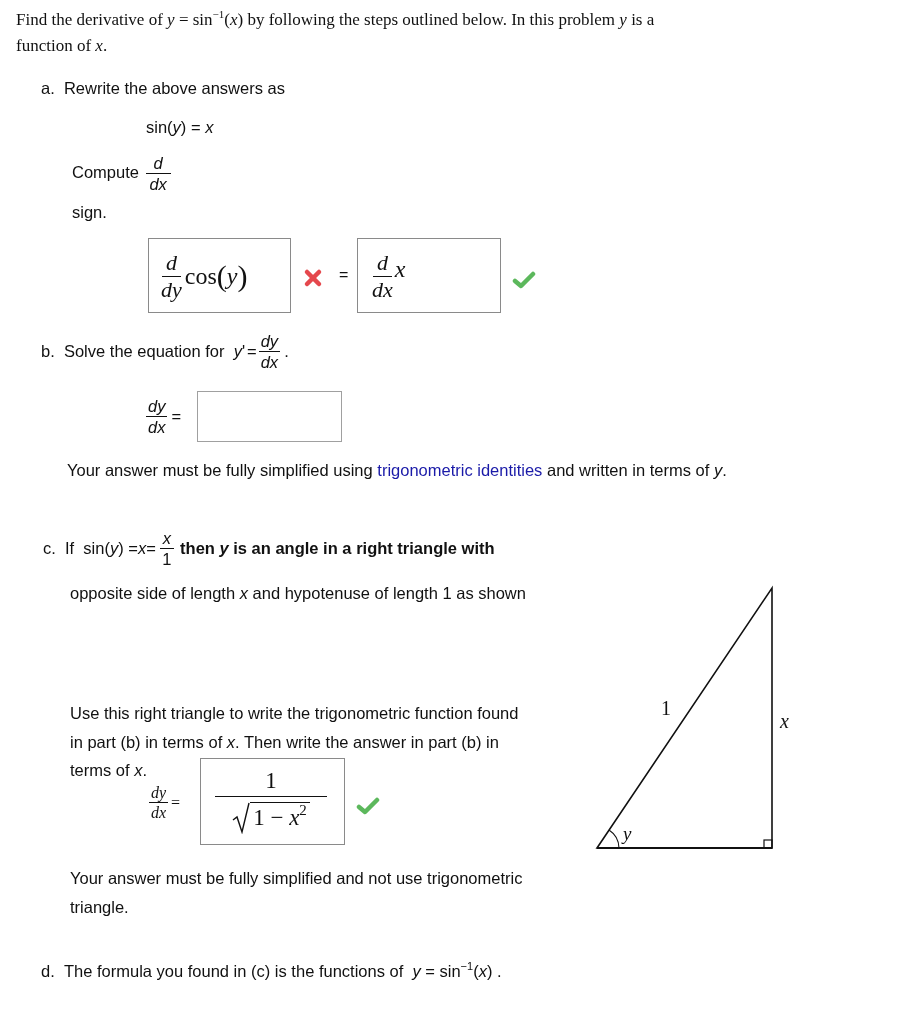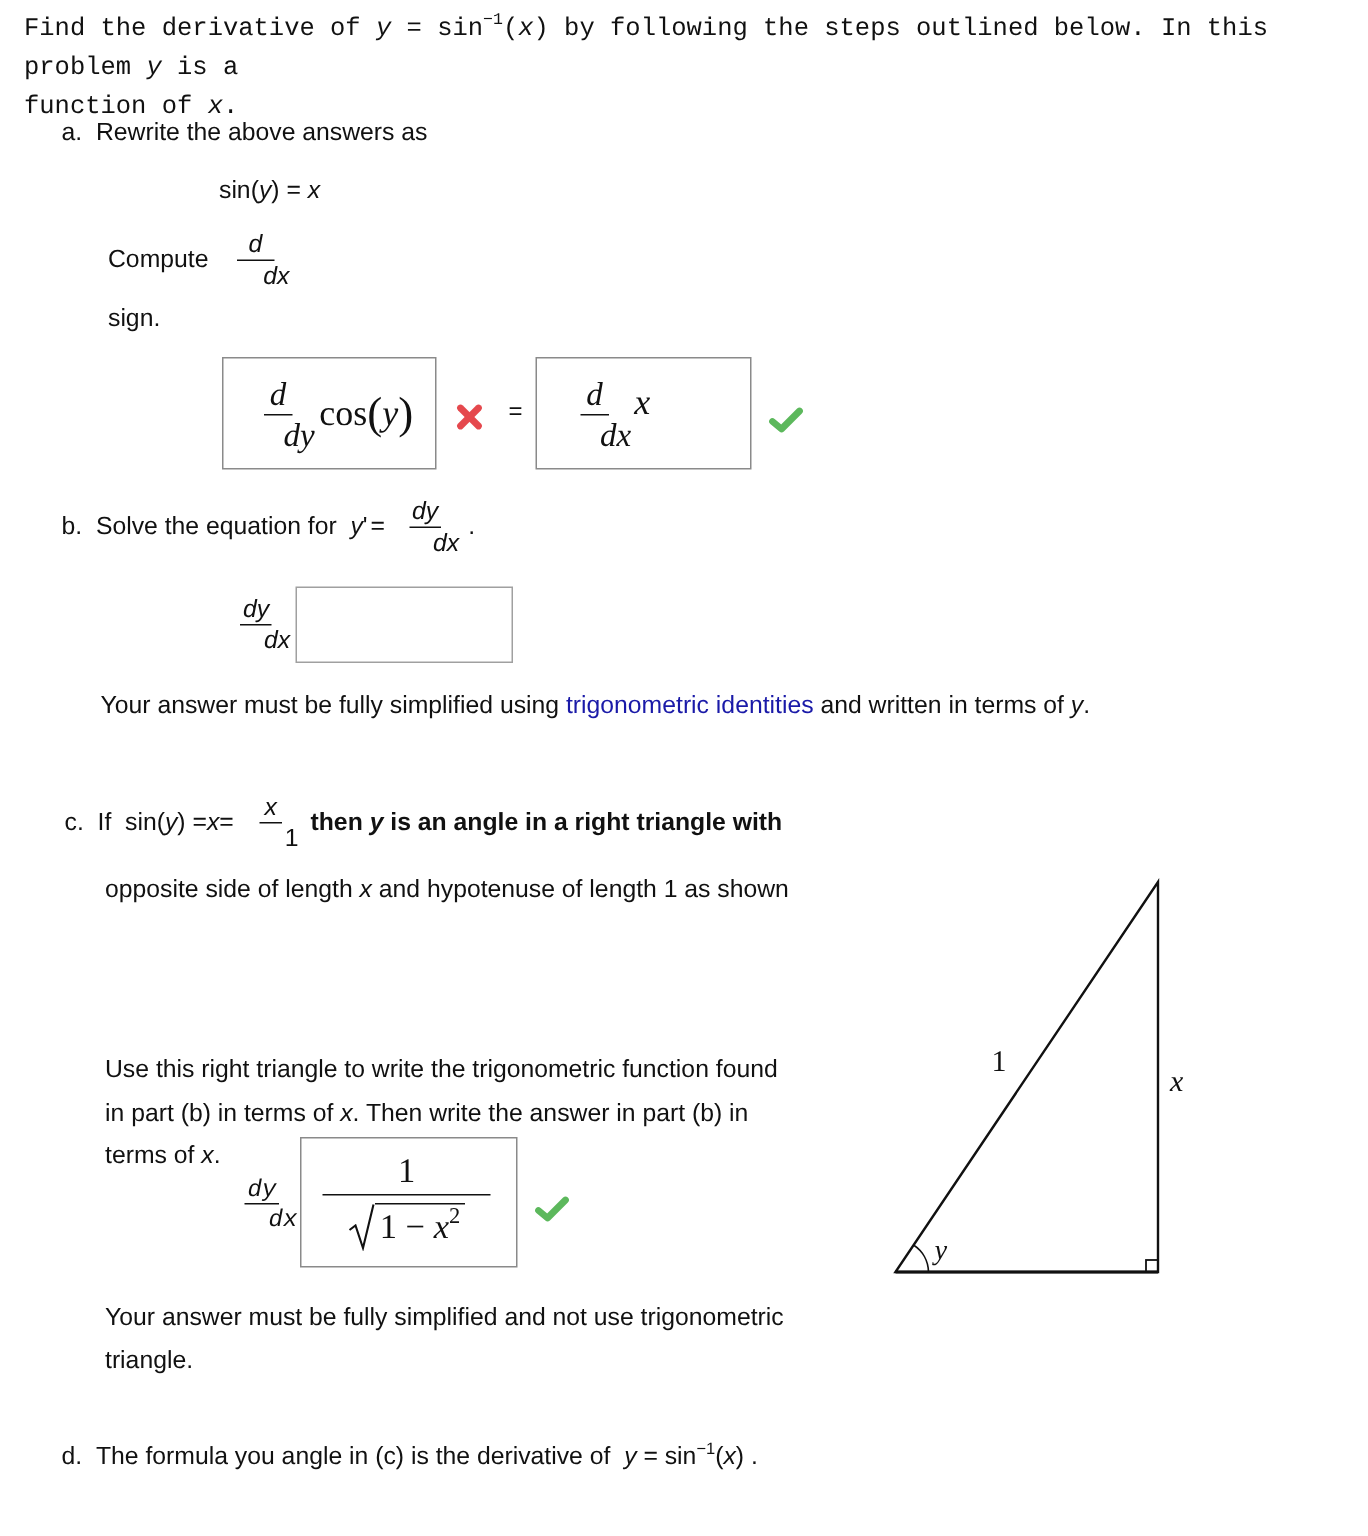--- a/index.html
+++ b/index.html
@@ -1,25 +1,25 @@
 <!DOCTYPE html>
 <html><head>
   <meta charset="utf-8">
   <style>
     html, body { margin: 0; padding: 0; background: #ffffff; }
     body { width: 912px; height: 1024px; position: relative; overflow: hidden; color: #111; font-family: "Liberation Sans", sans-serif; }
     .abs { position: absolute; }
-    .verd { font-family: Liberation Mono, monospace; font-size: 17px; color: #111; }
+    .verd { font-family: Liberation Serif, serif; font-size: 17px; color: #111; }
     .arial { font-family: "Liberation Sans", sans-serif; font-size: 16.5px; color: #111; }
     .it { font-style: italic; }
     .serif { font-family: "Liberation Serif", "DejaVu Serif", serif; }
     sup { font-size: 11px; vertical-align: 7px; line-height: 0; }
     .frac { display: inline-flex; flex-direction: column; align-items: center; vertical-align: middle; line-height: 1; }
     .frac .num { display: block; padding: 0 2px 1px 2px; border-bottom: 1.3px solid #111; }
-    .frac .den { display: block; padding: 2px 2px 0 2px; margin-left: 28px; }
+    .frac .den { display: block; padding: 2px 2px 0 2px; }
     .box { position: absolute; border: 1px solid #a8a8a8; background: #fff; box-sizing: border-box; }
     .box.input { cursor: text; }
     .mark { position: absolute; }
     .link { color: #1a1aa8; text-decoration: none; }
     .mathserif { font-family: "Liberation Serif", "DejaVu Serif", serif; font-size: 22px; color: #111; }
   </style>
 </head>
 <body>
 
 <div class="abs verd" style="left:16px; top:7px; width:890px; line-height:26px;">
@@ -162,14 +162,14 @@
     <line x1="7" y1="268" x2="182" y2="268" stroke="#111" stroke-width="2"></line>
     <rect x="174" y="260" width="8" height="8" fill="none" stroke="#111" stroke-width="1.2"></rect>
     <path d="M 29 268 A 22 22 0 0 0 19 250" fill="none" stroke="#111" stroke-width="1.1"></path>
   </svg>
   <div class="abs serif" style="left:71px; top:117px; font-size:20px;">1</div>
   <div class="abs serif it" style="left:190px; top:130px; font-size:20px;">x</div>
   <div class="abs serif it" style="left:33px; top:243px; font-size:19px;">y</div>
 </div>
 
 <div class="abs arial" style="left:41px; top:962px; white-space:nowrap;">
-  <span>d.</span>&nbsp;&nbsp;<span>The formula you angle in (c) is the derivative of</span>&nbsp;&nbsp;<span class="it">y</span><span> = sin</span><sup>−1</sup><span>(</span><span class="it">x</span><span>)</span><span> .</span>
+  <span>d.</span>&nbsp;&nbsp;<span>The formula you found in (c) is the functions of</span>&nbsp;&nbsp;<span class="it">y</span><span> = sin</span><sup>−1</sup><span>(</span><span class="it">x</span><span>)</span><span> .</span>
 </div>
 
 </body></html>

